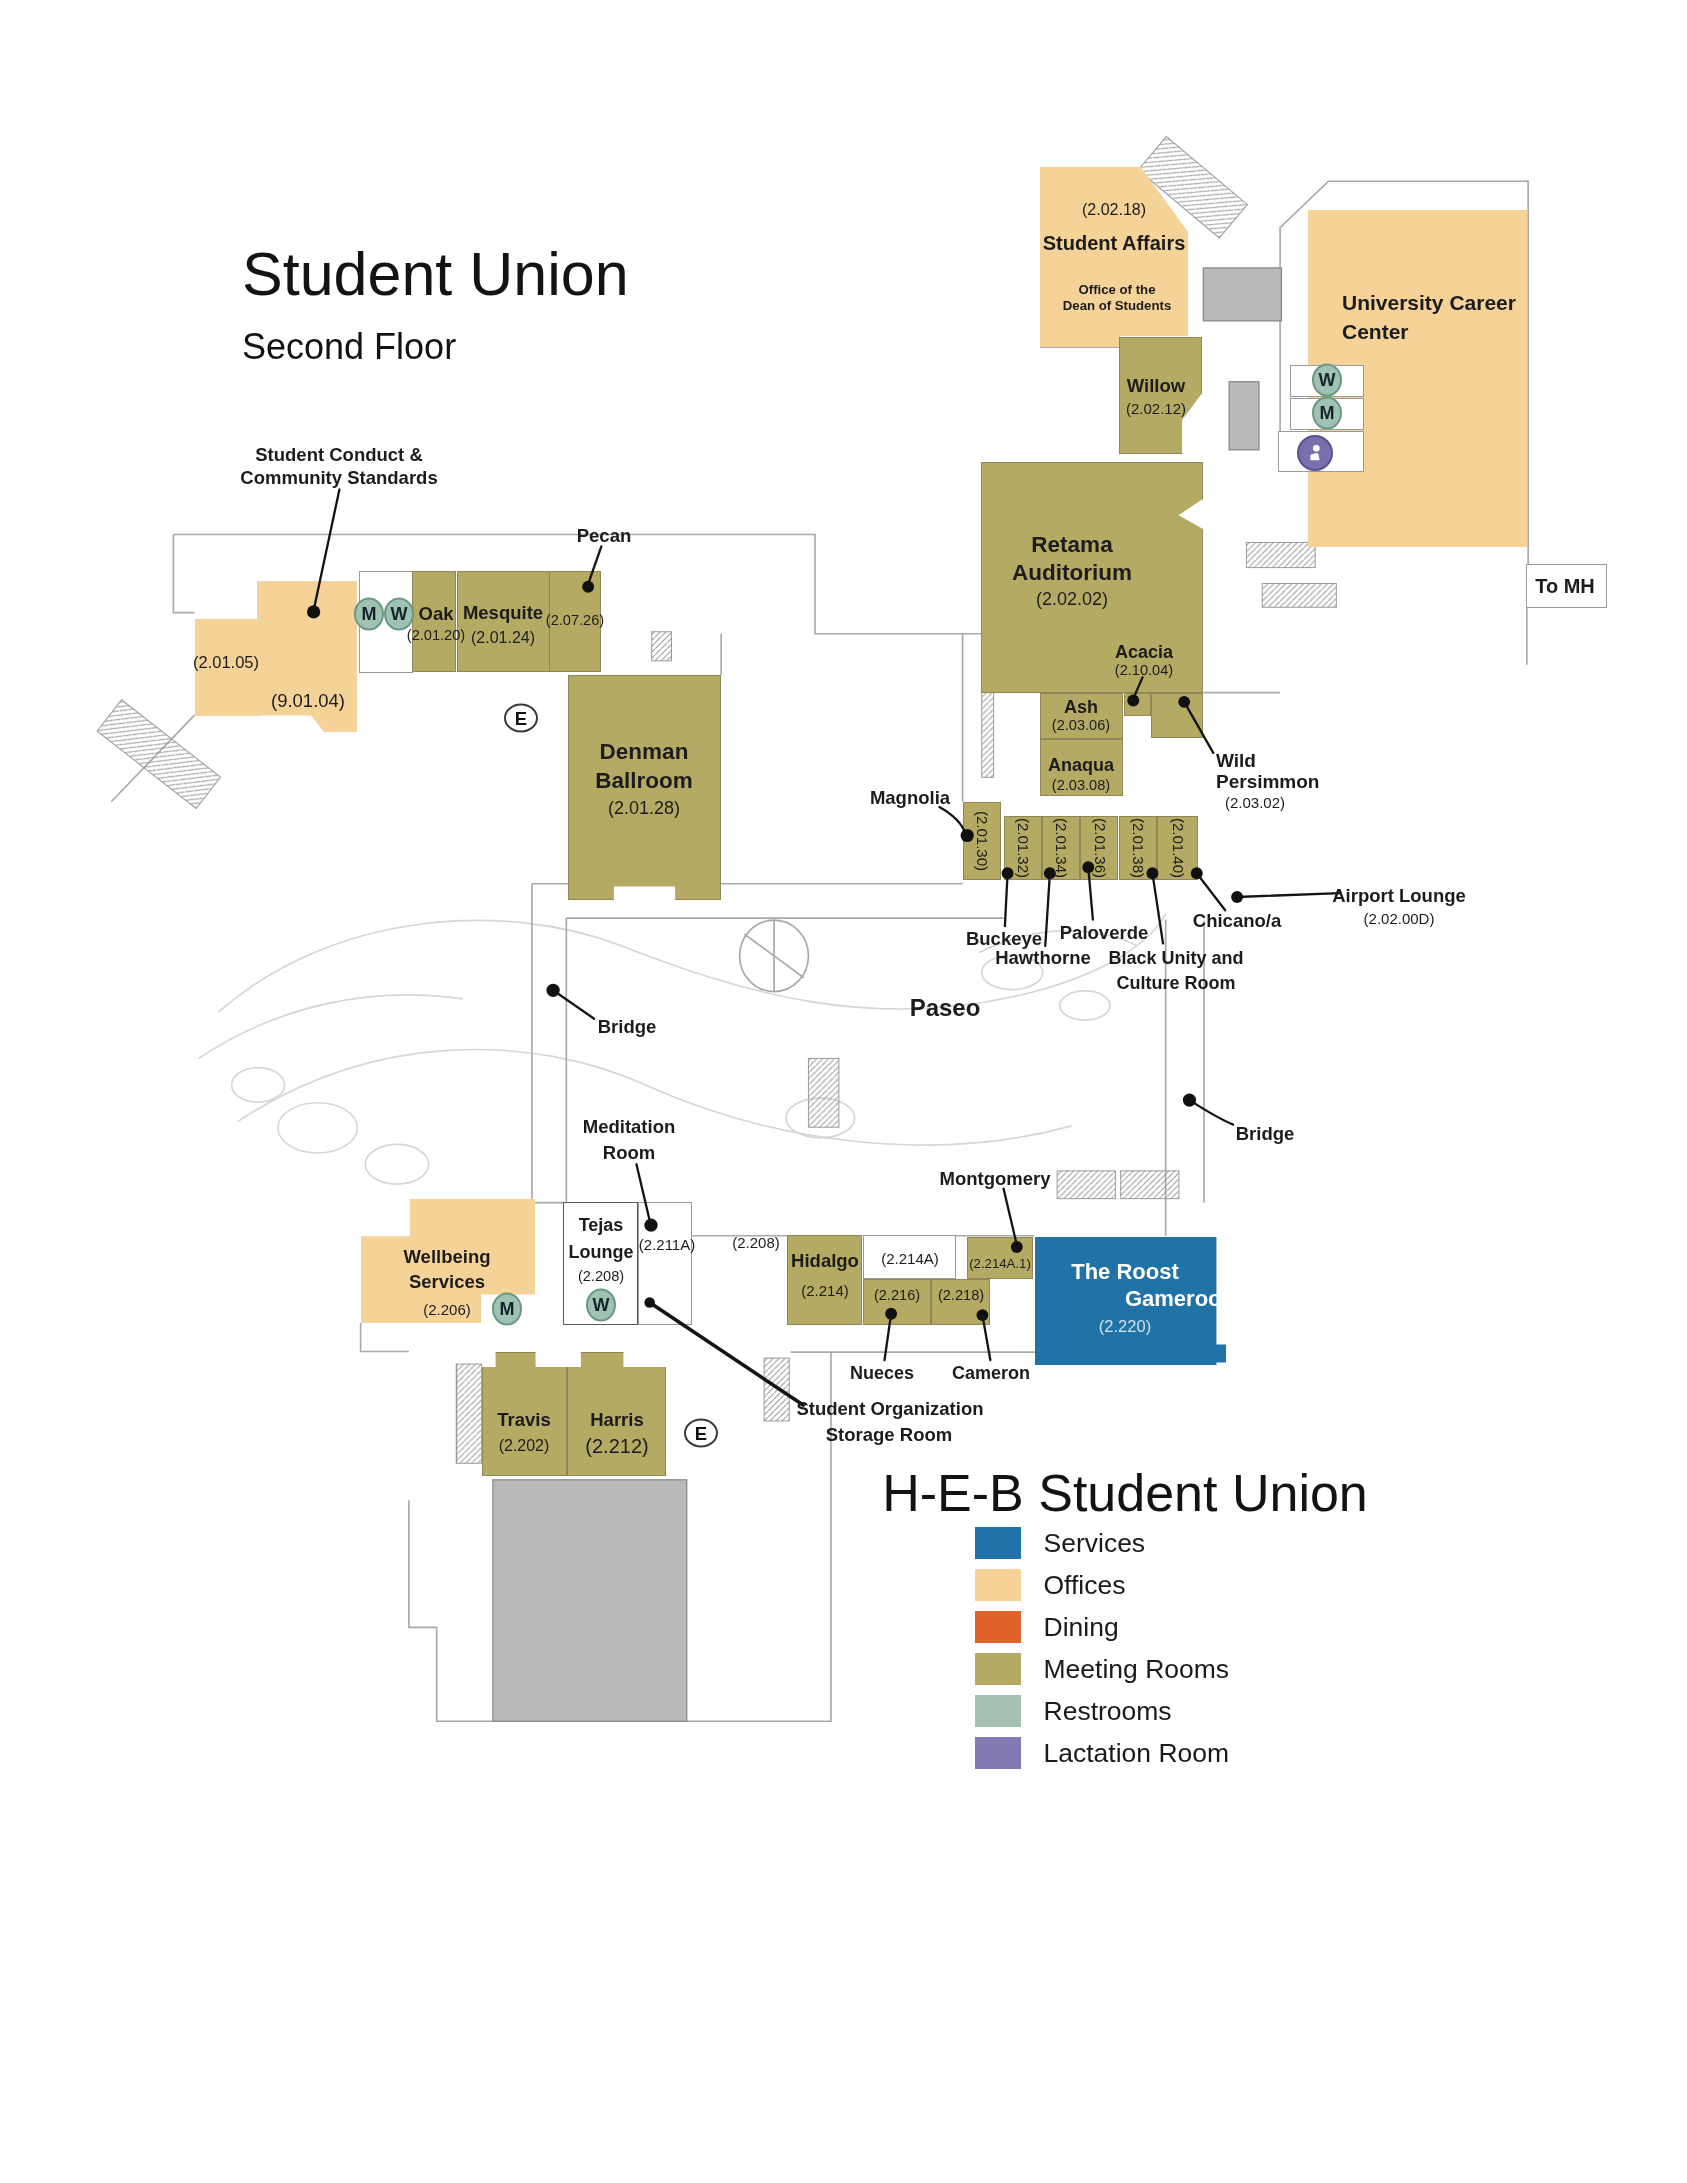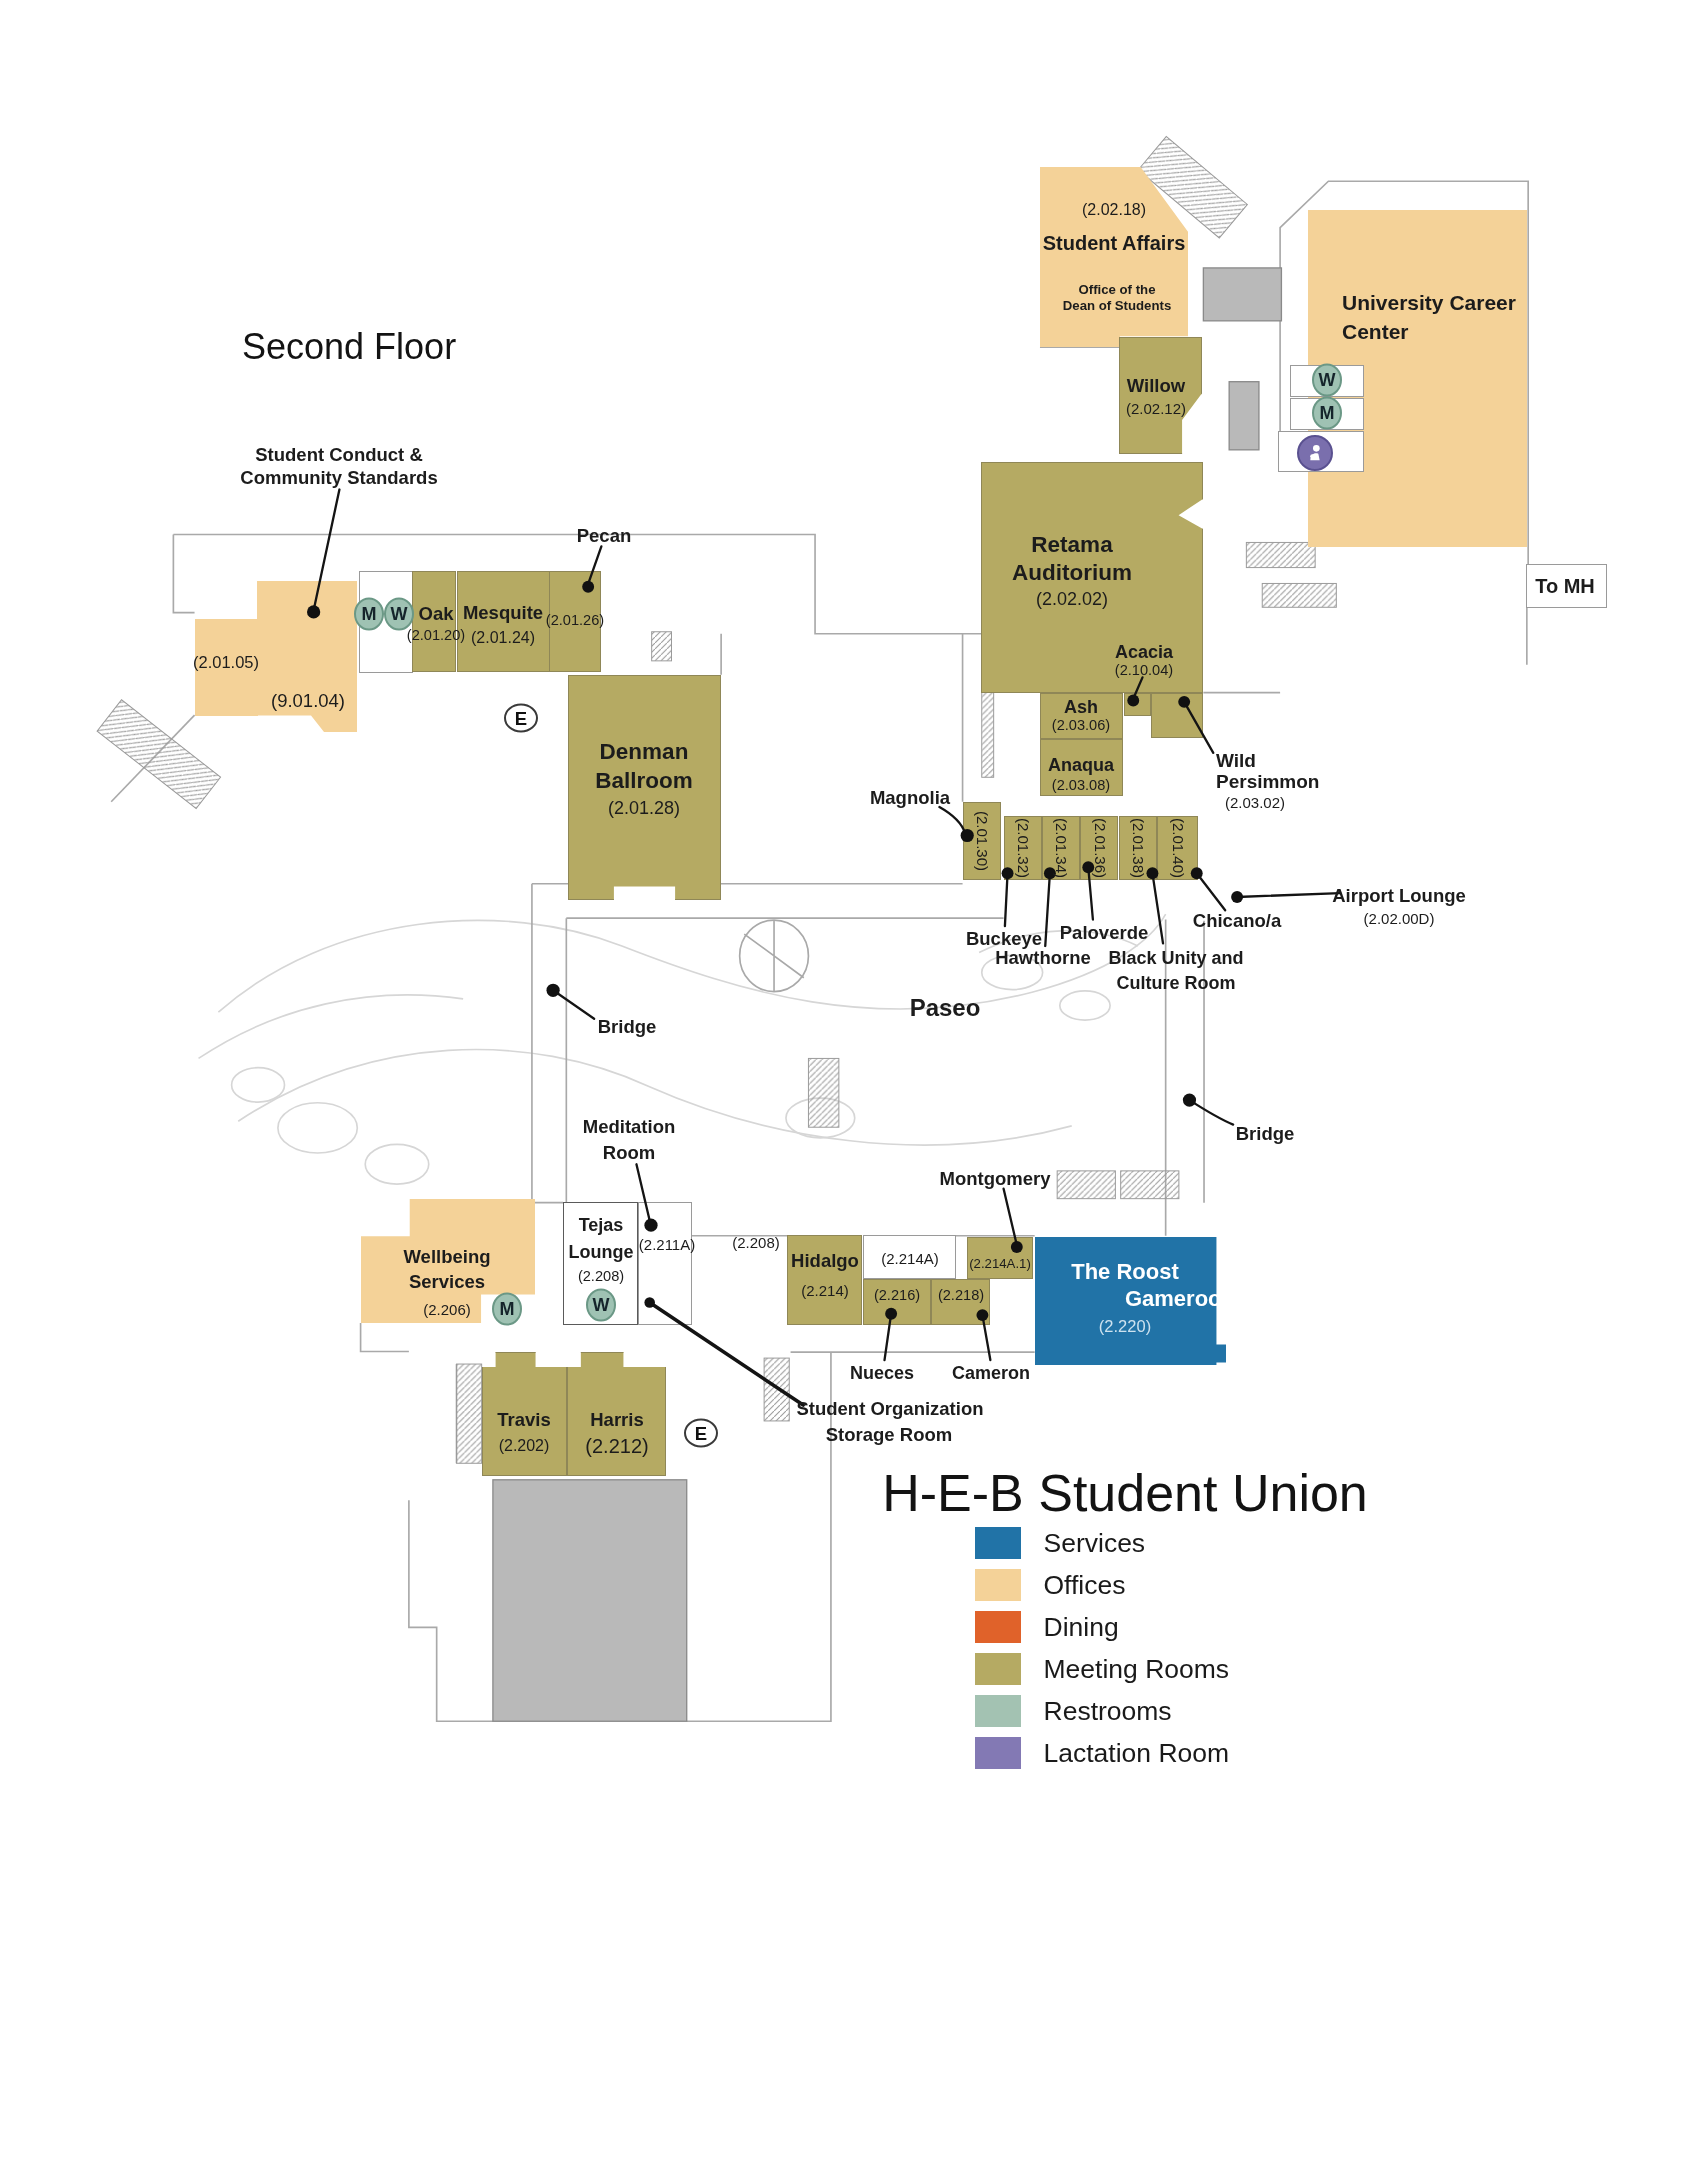--- a/index.html
+++ b/index.html
@@ -176,33 +176,34 @@
       <circle cx="836" cy="1497" r="10"></circle>
       <circle cx="1798" cy="1663" r="10"></circle>
       <circle cx="984" cy="1852" r="10"></circle>
       <circle cx="1537" cy="1885" r="9"></circle>
       <circle cx="1347" cy="1986" r="9"></circle>
       <circle cx="1485" cy="1988" r="9"></circle>
       <circle cx="982" cy="1969" r="8"></circle>
     </g>
   </svg>
 
+  <div style="position:absolute;left:242px;top:239px;font-size:61px;color:#131313;z-index:30">Student Union</div>
   <div style="position:absolute;left:242px;top:326px;font-size:36px;color:#131313;z-index:30">Second Floor</div>
   <div class="lbl" style="left:1125px;top:1493px;font-size:52px;color:#131313">H-E-B Student Union</div>
 
   <div class="lbl b" style="left:339px;top:455px;font-size:18.5px">Student Conduct &amp;</div>
   <div class="lbl b" style="left:339px;top:478px;font-size:18.5px">Community Standards</div>
   <div class="lbl" style="left:226px;top:662px;font-size:16.5px">(2.01.05)</div>
   <div class="lbl" style="left:308px;top:701px;font-size:18.5px">(9.01.04)</div>
 
   <div class="lbl b" style="left:436px;top:614px;font-size:18.5px">Oak</div>
   <div class="lbl" style="left:436px;top:635px;font-size:14.6px">(2.01.20)</div>
   <div class="lbl b" style="left:503px;top:613px;font-size:18.5px">Mesquite</div>
   <div class="lbl" style="left:503px;top:638px;font-size:16px">(2.01.24)</div>
-  <div class="lbl" style="left:575px;top:620px;font-size:14.6px">(2.01.26)</div>
+  <div class="lbl" style="left:575px;top:620px;font-size:14.6px">(2.07.26)</div>
   <div class="lbl b" style="left:604px;top:536px;font-size:18.5px">Pecan</div>
 
   <div class="lbl b" style="left:644px;top:752px;font-size:22.5px">Denman</div>
   <div class="lbl b" style="left:644px;top:781px;font-size:22.5px">Ballroom</div>
   <div class="lbl" style="left:644px;top:808px;font-size:18px">(2.01.28)</div>
 
   <div class="lbl b" style="left:1072px;top:545px;font-size:22.5px">Retama</div>
   <div class="lbl b" style="left:1072px;top:573px;font-size:22.5px">Auditorium</div>
   <div class="lbl" style="left:1072px;top:599px;font-size:18px">(2.02.02)</div>
 

